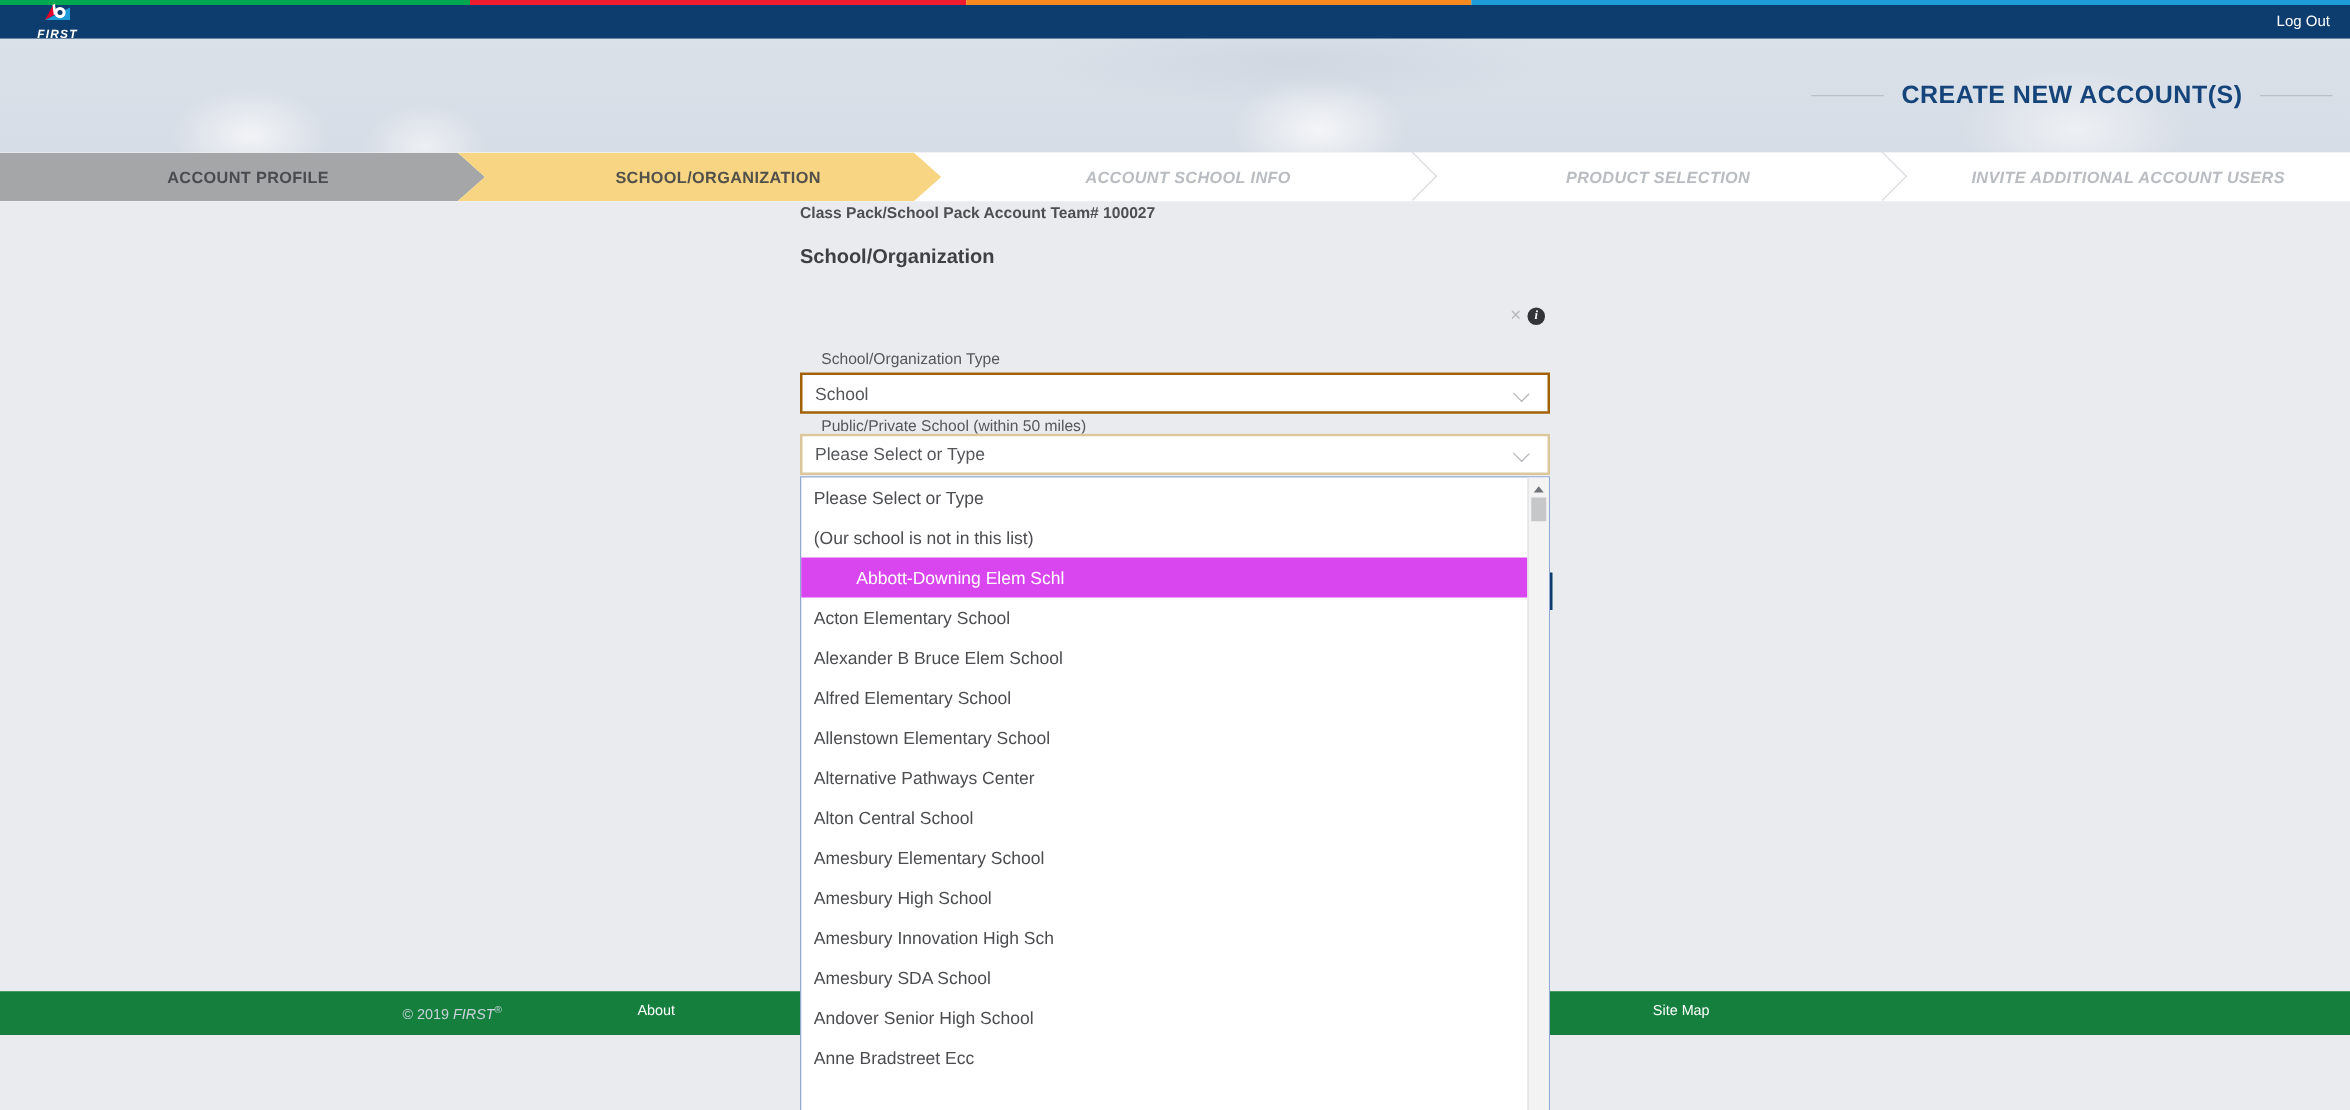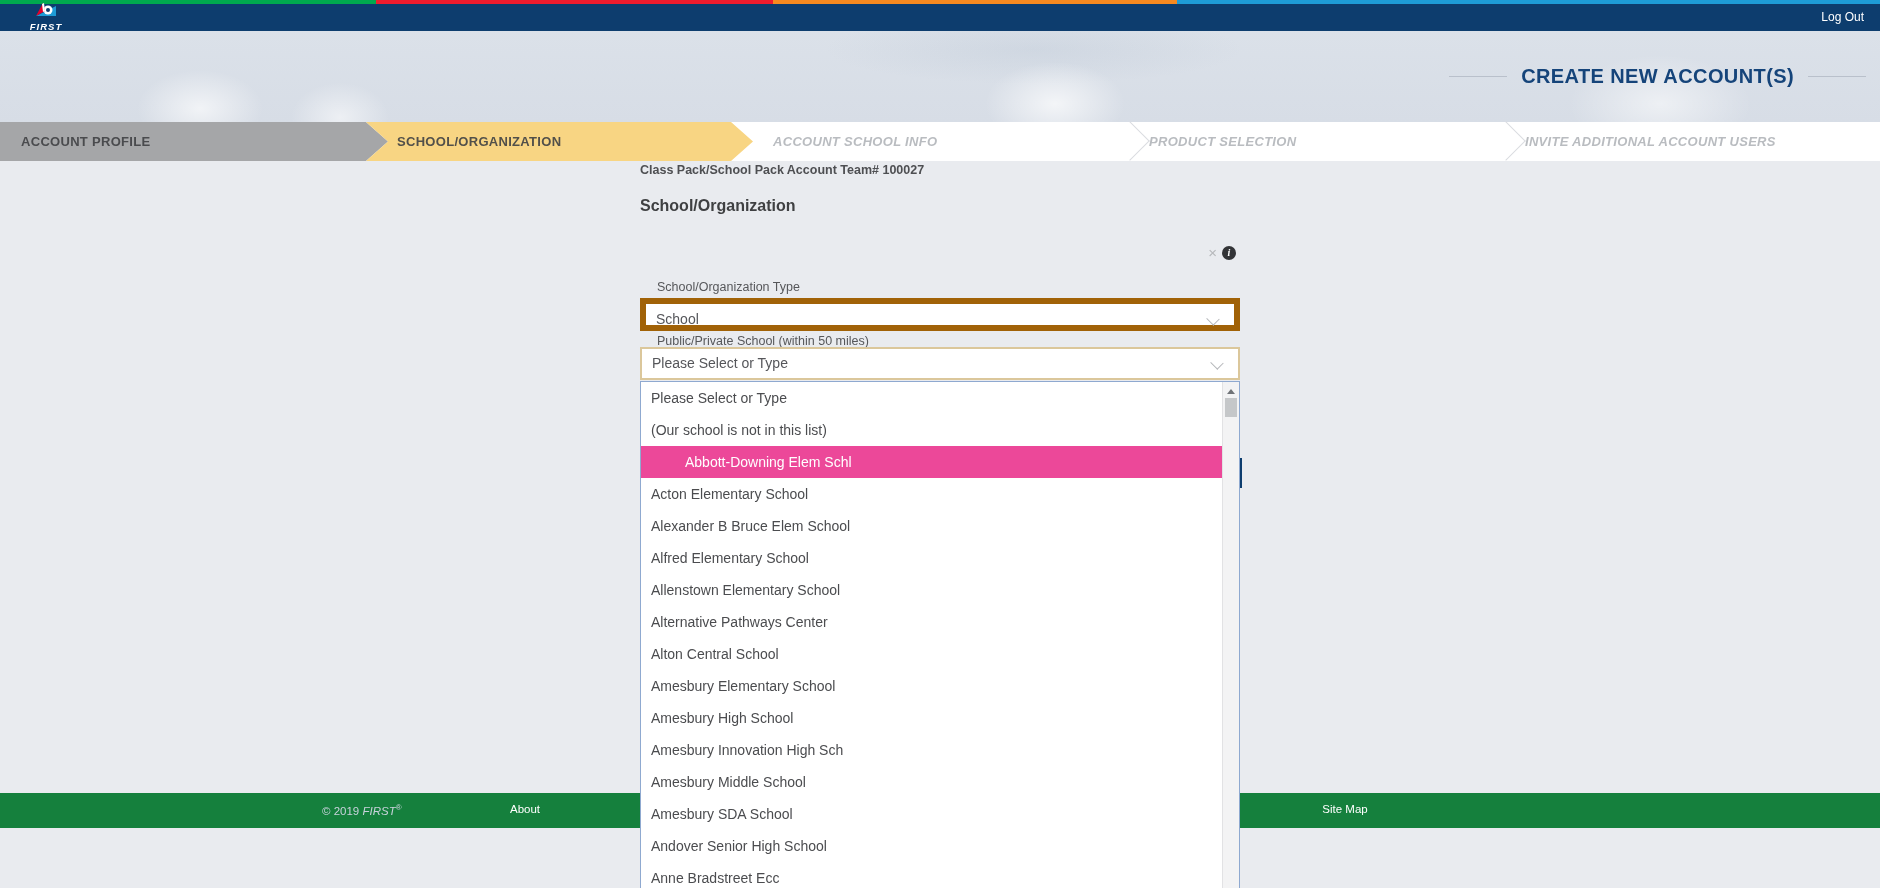--- a/index.html
+++ b/index.html
@@ -37,21 +37,21 @@
   
   .stepper { position:relative; height:39px; background:#fff; }
   .chev { position:absolute; top:0; height:39px; }
   .chev-done { left:0; width:388px; background:#A5A6A8;
     clip-path:polygon(0 0, calc(100% - 22px) 0, 100% 50%, calc(100% - 22px) 100%, 0 100%); }
   .chev-active { left:366px; width:387px; background:#F8D583;
     clip-path:polygon(0 0, calc(100% - 22px) 0, 100% 50%, calc(100% - 22px) 100%, 0 100%, 22px 50%); }
   .sep { position:absolute; top:5px; width:28px; height:28px; border-top:1px solid #DADCE0; border-right:1px solid #DADCE0; transform:rotate(45deg); }
   .sep1 { left:1116px; } .sep2 { left:1492px; }
   .step-labels { position:absolute; inset:0; display:flex; }
-  .step { width:376px; line-height:39px; text-align:left; font-size:13px; font-weight:bold; letter-spacing:0.3px; font-stretch:condensed; cursor:pointer;margin-left:21px; }
+  .step { width:376px; line-height:39px; text-align:center; font-size:13px; font-weight:bold; letter-spacing:0.3px; font-stretch:condensed; cursor:pointer;margin-left:21px; }
   .step.done { color:#4A4B4E; }
   .step.active { color:#52504A; }
   .step.upcoming { color:#B9BCC0;font-style:italic; }
 
   
   .content { height:632px; background:#E9EBEF; }
 
   
   .hidden-btn { position:absolute; left:1040px; top:458px; width:202px; height:30px; background:#0D3D6E; z-index:2; cursor:pointer; }
 
@@ -60,21 +60,21 @@
   .account-line { position:absolute; top:18px; left:0; font-size:12.5px; font-weight:bold; color:#4E4F52; }
   .section-title { position:absolute; top:52px; left:0; font-size:16px; font-weight:bold; color:#3F4042; font-stretch:condensed; }
   .form-icons { position:absolute; top:101px; right:4px; display:flex; align-items:center; }
   .close-x { color:#B6B8BB; font-size:15px; line-height:14px; margin-right:5px; cursor:pointer; }
   .info-circle { width:14px; height:14px; border-radius:50%; background:#333437; color:#fff; font-size:10px; line-height:14px; text-align:center; cursor:pointer; }
   .info-circle i { font-style:italic; font-family:"Liberation Serif", serif; font-weight:bold; }
 
   .field-label { position:absolute; left:0; font-size:12.5px; color:#56575A;margin-left:17px; }
   .lbl1 { top:135px; } .lbl2 { top:189px; }
 
-  .selectbox { position:absolute; left:0; width:600px; height:33px; background:#fff; border:6px solid #a16207; cursor:pointer; }
+  .selectbox { position:absolute; left:0; width:600px; height:33px; background:#fff; border:2px solid #a16207; cursor:pointer; }
   .sel1 { top:153px; }
   .sel2 { top:202px; border:2px solid #DBC79B; }
   .sel-value { position:absolute; left:10px; top:0; line-height:31px; font-size:14px; color:#55565A; }
   .sel2 .sel-value { line-height:29px; }
   .sel-chevron { position:absolute; right:16px; top:10px; width:10px; height:10px; border-right:1.5px solid #B4B6B9; border-bottom:1.5px solid #B4B6B9; transform:rotate(45deg) scaleY(0.9); }
   .sel2 .sel-chevron { top:9px; }
 
   
   .droplist { position:absolute; left:0; top:236px; width:600px; height:509px; background:#fff; border:1px solid #8FA9D0; z-index:5; }
   .options { position:absolute; left:0; top:0; right:17px; }
@@ -171,31 +171,30 @@
     <div class="field-label lbl2">Public/Private School (within 50 miles)</div>
     <div class="selectbox sel2">
       <span class="sel-value">Please Select or Type</span>
       <span class="sel-chevron"></span>
     </div>
 
     <div class="droplist">
       <div class="options">
           <div class="option">Please Select or Type</div>
           <div class="option">(Our school is not in this list)</div>
-          <div class="option highlighted" style="background: #ec4899; padding-left: 44px;">Abbott-Downing Elem Schl</div>
+          <div class="option highlighted" style="background: #d946ef; padding-left: 44px;">Abbott-Downing Elem Schl</div>
           <div class="option">Acton Elementary School</div>
           <div class="option">Alexander B Bruce Elem School</div>
           <div class="option">Alfred Elementary School</div>
           <div class="option">Allenstown Elementary School</div>
           <div class="option">Alternative Pathways Center</div>
           <div class="option">Alton Central School</div>
           <div class="option">Amesbury Elementary School</div>
           <div class="option">Amesbury High School</div>
           <div class="option">Amesbury Innovation High Sch</div>
-          <div class="option">Amesbury Middle School</div>
           <div class="option">Amesbury SDA School</div>
           <div class="option">Andover Senior High School</div>
           <div class="option">Anne Bradstreet Ecc</div>
         </div>
       <div class="list-scrollbar">
         <div class="sb-arrow"></div>
         <div class="sb-thumb"></div>
       </div>
     </div>
   </div>

